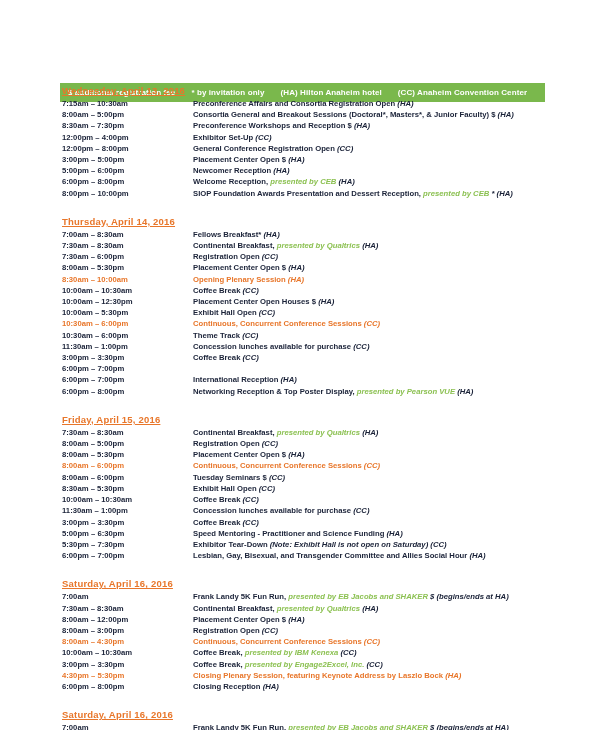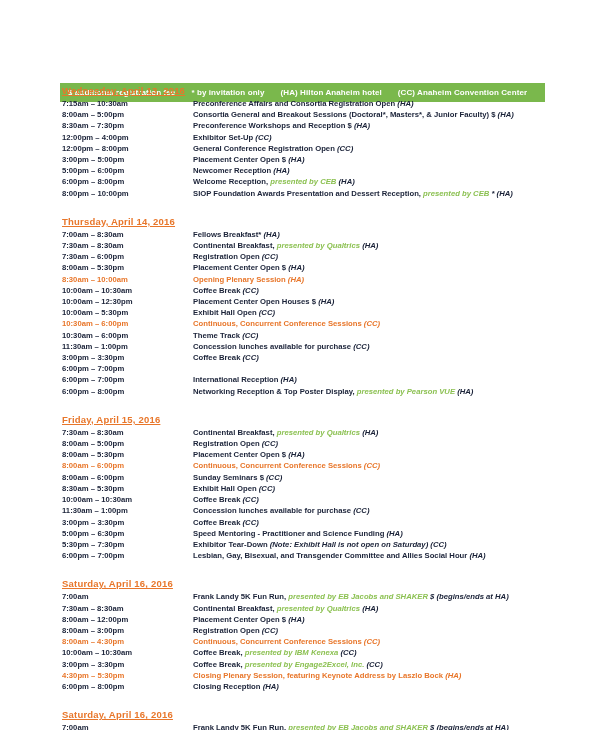--- a/index.html
+++ b/index.html
@@ -188,21 +188,21 @@
           <div class="time">8:00am – 5:00pm</div>
           <div class="desc"><span>Registration Open </span><span class="it">(CC)</span></div>
         </div><div class="row">
           <div class="time">8:00am – 5:30pm</div>
           <div class="desc"><span>Placement Center Open $ </span><span class="it">(HA)</span></div>
         </div><div class="row highlight">
           <div class="time">8:00am – 6:00pm</div>
           <div class="desc"><span>Continuous, Concurrent Conference Sessions </span><span class="it">(CC)</span></div>
         </div><div class="row">
           <div class="time">8:00am – 6:00pm</div>
-          <div class="desc"><span>Sunday Seminars $ </span><span class="it">(CC)</span></div>
+          <div class="desc"><span>Tuesday Seminars $ </span><span class="it">(CC)</span></div>
         </div><div class="row">
           <div class="time">8:30am – 5:30pm</div>
           <div class="desc"><span>Exhibit Hall Open </span><span class="it">(CC)</span></div>
         </div><div class="row">
           <div class="time">10:00am – 10:30am</div>
           <div class="desc"><span>Coffee Break </span><span class="it">(CC)</span></div>
         </div><div class="row">
           <div class="time">11:30am – 1:00pm</div>
           <div class="desc"><span>Concession lunches available for purchase </span><span class="it">(CC)</span></div>
         </div><div class="row">

